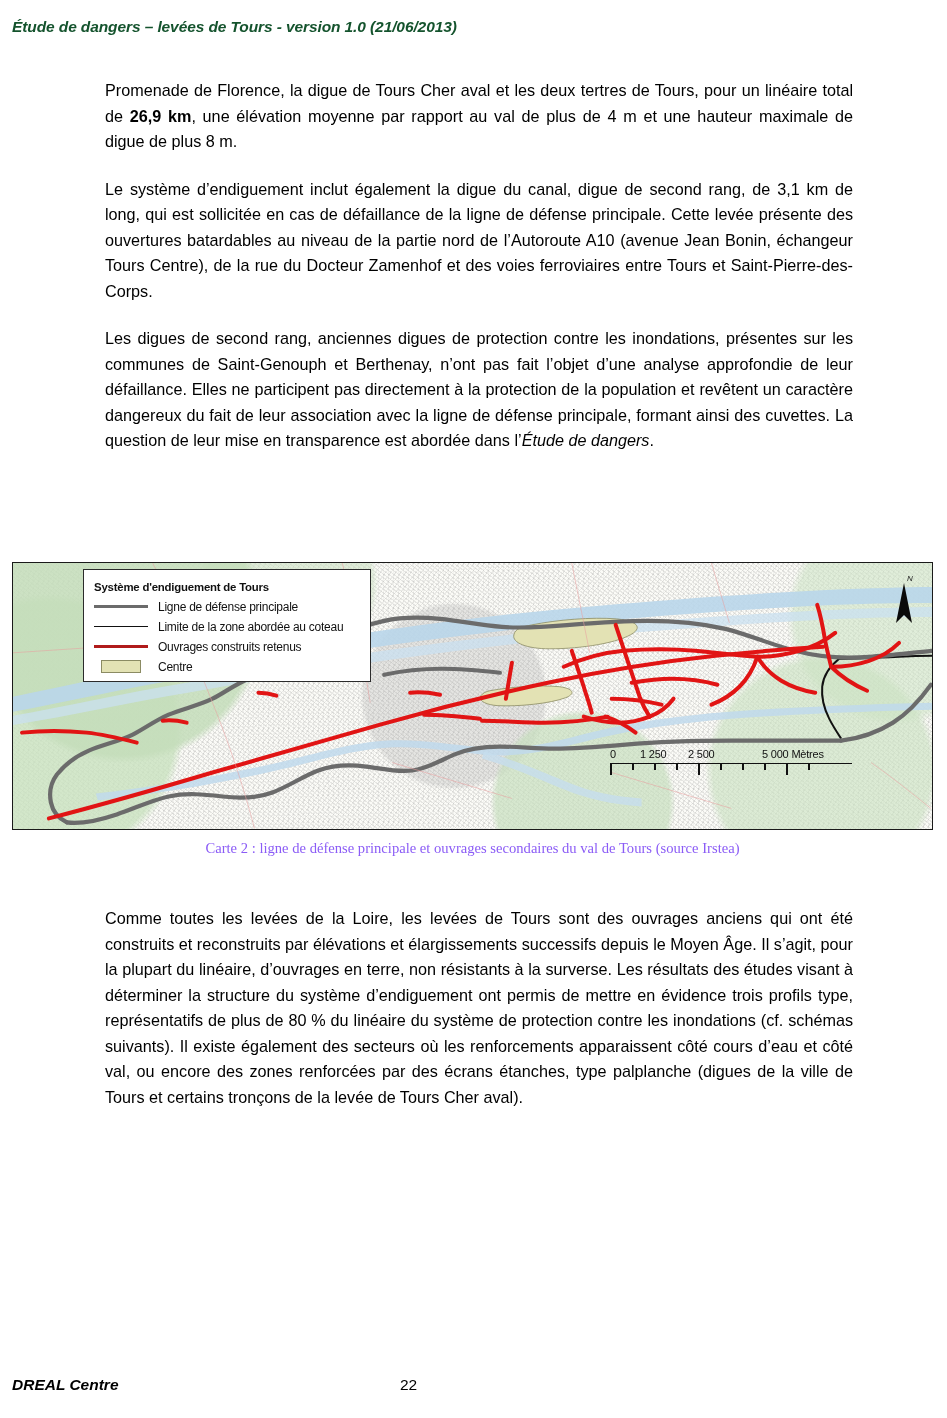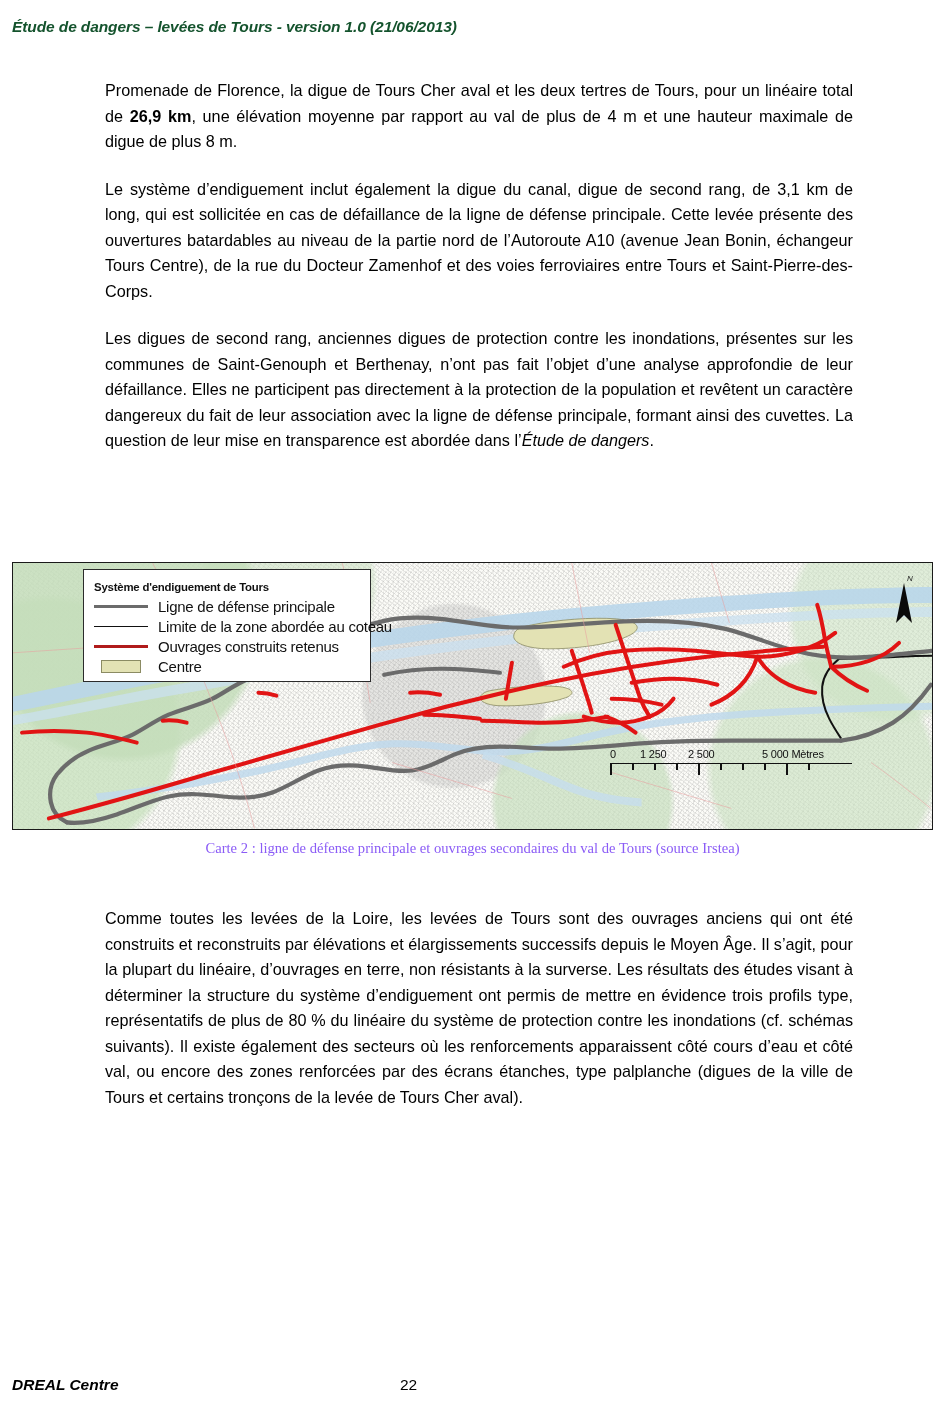--- a/index.html
+++ b/index.html
@@ -121,21 +121,21 @@
   .sw-line-grey { width: 54px; height: 3px; background: #6b6b6b; }
   .sw-line-black { width: 54px; height: 1.4px; background: #111; }
   .sw-line-red { width: 54px; height: 2.6px; background: #b01b1b; }
   .sw-box-tertre {
     width: 40px; height: 13px;
     background: #e3e2b4;
     border: 1px solid #8b8b63;
     box-sizing: border-box;
   }
   .legend-label {
-    font-size: 15px;
+    font-size: 12px;
     color: #111;
     letter-spacing: -0.25px;
     white-space: nowrap;
   }
 
   
   .scalebar {
     position: absolute;
     left: 597px;
     top: 185px;

